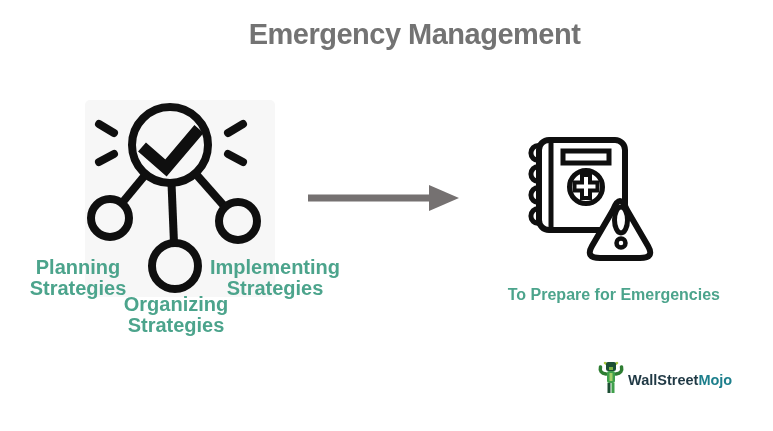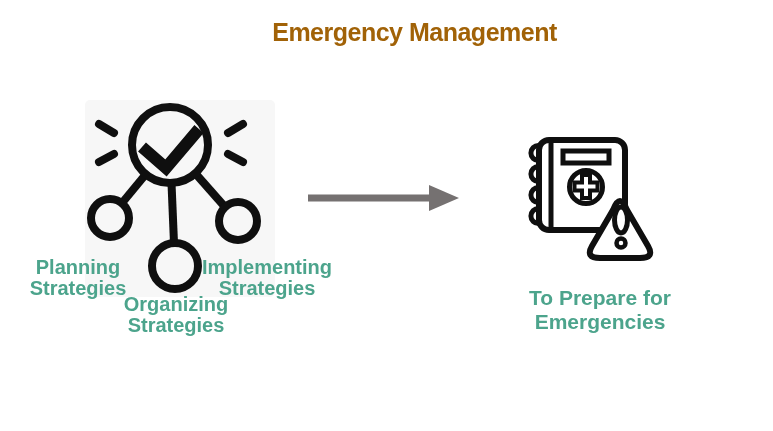--- a/index.html
+++ b/index.html
@@ -6,41 +6,41 @@
   .stage{
     position:relative;
     width:773px;height:431px;
     background:#ffffff;
     font-family:"Liberation Sans", sans-serif;
     overflow:hidden;
   }
   .title{
     position:absolute;top:18px;left:56px;right:0;
     margin:0;text-align:center;
-    font-size:25px;font-weight:bold;letter-spacing:-0.5px;
-    color:#a16207;
+    font-size:29px;font-weight:bold;letter-spacing:-0.5px;
+    color:#737373;
   }
   .left-icon-box{
     position:absolute;left:85px;top:100px;
     width:190px;height:197px;
     background:#f7f7f7;border-radius:5px;
   }
   .teal-label{
     position:absolute;
     color:#4ca48c;font-weight:bold;font-size:20px;line-height:21px;
     text-align:center;white-space:pre-line;
   }
   .label-planning{left:15px;top:257px;width:126px;}
   .label-organizing{left:113px;top:294px;width:126px;}
-  .label-implementing{left:202px;top:257px;width:130px;}
+  .label-implementing{left:210px;top:257px;width:130px;}
   .arrow-wrap{position:absolute;left:303px;top:180px;width:160px;height:36px;}
   .right-icon-wrap{position:absolute;left:522px;top:130px;width:150px;height:145px;}
   .caption{
     position:absolute;left:480px;top:286px;width:240px;
-    color:#4ca48c;font-weight:bold;font-size:21px;text-align:center;
+    color:#4ca48c;font-weight:bold;font-size:16px;text-align:right;
   }
   .logo{
     position:absolute;left:597px;top:360px;
     display:flex;align-items:center;gap:3px;
   }
   .logo-text{font-size:14.5px;font-weight:bold;letter-spacing:0;}
   .logo-text .ws{color:#1f3844;}
   .logo-text .mojo{color:#1d7f8c;}
 </style>
 </head>
@@ -104,14 +104,38 @@
       <path d="M60 45 h8 v7.5 h7.5 v8 h-7.5 v7.5 h-8 v-7.5 h-7.5 v-8 h7.5 Z" stroke-width="4"></path>
 
       <path d="M91 80 Q98 62 105 80 L126 116 Q133 128 118 128 L78 128 Q63 128 70 116 Z" stroke-width="6" fill="#ffffff"></path>
       <ellipse cx="99" cy="90" rx="6.5" ry="13" stroke-width="5" fill="#ffffff"></ellipse>
       <circle cx="99" cy="113" r="4.5" stroke-width="4.5" fill="#ffffff"></circle>
     </svg>
   </div>
 
   <div class="caption">To Prepare for Emergencies</div>
 
+  <div class="logo">
+    <span>
+      <svg width="28" height="36" viewBox="0 0 28 36">
+
+        <line x1="8" y1="3" x2="11" y2="5" stroke="#a8c83c" stroke-width="2.5" stroke-linecap="round"></line>
+        <line x1="20" y1="3" x2="17" y2="5" stroke="#a8c83c" stroke-width="2.5" stroke-linecap="round"></line>
+
+        <rect x="9" y="2" width="10" height="9" rx="2" fill="#1c4e33"></rect>
+        <rect x="12" y="7" width="4" height="3" fill="#7cb342"></rect>
+
+        <path d="M9 14 Q2 13 3.5 7" stroke="#2e7d32" stroke-width="3.5" fill="none" stroke-linecap="round"></path>
+        <path d="M19 14 Q26 13 24.5 7" stroke="#2e7d32" stroke-width="3.5" fill="none" stroke-linecap="round"></path>
+
+        <rect x="10" y="11" width="8" height="12" rx="2" fill="#3fa04b"></rect>
+        <rect x="12.5" y="13" width="3" height="8" fill="#a5d06a"></rect>
+
+        <rect x="10.5" y="23" width="3" height="10" fill="#1c4e33"></rect>
+        <rect x="14.5" y="23" width="3" height="10" fill="#3fa04b"></rect>
+      </svg>
+    </span>
+    <span class="logo-text">
+      <span class="ws">WallStreet</span><span class="mojo">Mojo</span>
+    </span>
+  </div>
 
 </div>
 
 </body></html>

